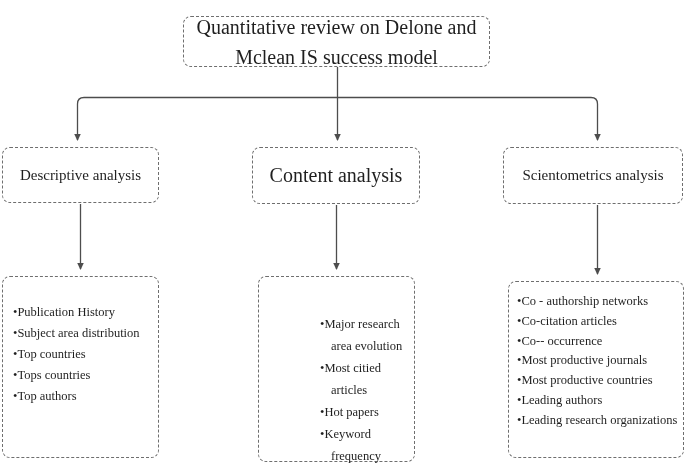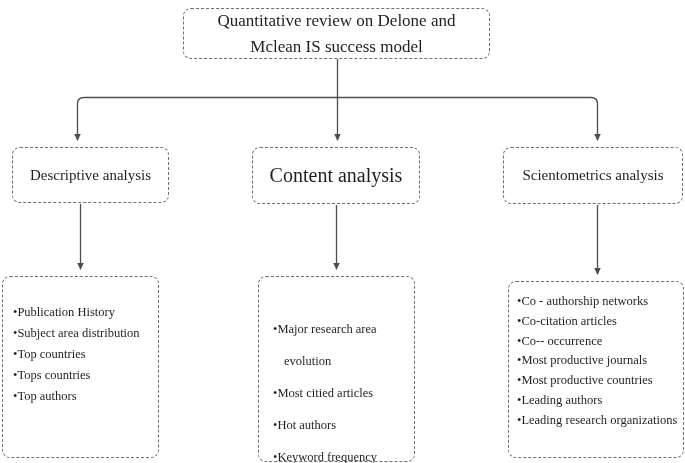--- a/index.html
+++ b/index.html
@@ -24,39 +24,39 @@
     border-radius: 8px;
     background: #ffffff;
     box-sizing: border-box;
   }
   .label-box {
     display: flex;
     align-items: center;
     justify-content: center;
     text-align: center;
   }
-  .root  { left: 183px; top: 8px;  width: 307px; height: 51px; font-size: 17px; line-height: 1.5; padding: 0 6px; }
-  .b0    { left: 12px;   top: 147px; width: 157px; height: 56px; font-size: 15px; }
+  .root  { left: 183px; top: 16px;  width: 307px; height: 51px; font-size: 20px; line-height: 1.5; padding: 0 6px; }
+  .b0    { left: 2px;   top: 147px; width: 157px; height: 56px; font-size: 15px; }
   .b1    { left: 252px; top: 147px; width: 168px; height: 57px; font-size: 20px; }
   .b2    { left: 503px; top: 147px; width: 180px; height: 57px; font-size: 15px; }
   .l0    { left: 2px;   top: 276px; width: 157px; height: 182px; padding: 25px 2px 0 10px; font-size: 12.5px; }
   .l1    { left: 258px; top: 276px; width: 157px; height: 186px; padding: 36px 4px 0 14px; font-size: 12.5px; }
   .l2    { left: 508px; top: 281px; width: 176px; height: 177px; padding: 10px 2px 0 8px;  font-size: 12.5px; }
   .leaf ul {
     margin: 0;
     padding: 0;
     list-style: none;
   }
   .leaf li {
     padding-left: 11px;
     text-indent: -11px;
   }
   .leaf li::before { content: "\2022 "; }
   .l0 li { line-height: 21px; white-space: nowrap; }
-  .l1 li { line-height: 32px; }
+  .l1 li { line-height: 22px; margin-left: 47px; }
   .l2 li { line-height: 19.8px; white-space: nowrap; }
 </style>
 </head>
 <body>
 
 <div class="canvas">
 
   <svg class="connectors" viewBox="0 0 685 463" xmlns="http://www.w3.org/2000/svg">
     <defs>
       <marker id="arrow" markerWidth="9" markerHeight="8" refX="6.5" refY="3.5" orient="auto" markerUnits="userSpaceOnUse">
@@ -96,21 +96,21 @@
         <li>Top countries</li>
         <li>Tops countries</li>
         <li>Top authors</li>
       </ul>
   </div>
 
   <div class="box leaf l1">
     <ul>
         <li>Major research area evolution</li>
         <li>Most citied articles</li>
-        <li>Hot authors</li>
+        <li>Hot papers</li>
         <li>Keyword frequency</li>
       </ul>
   </div>
 
   <div class="box leaf l2">
     <ul>
         <li>Co - authorship networks</li>
         <li>Co-citation articles</li>
         <li>Co-- occurrence</li>
         <li>Most productive journals</li>

